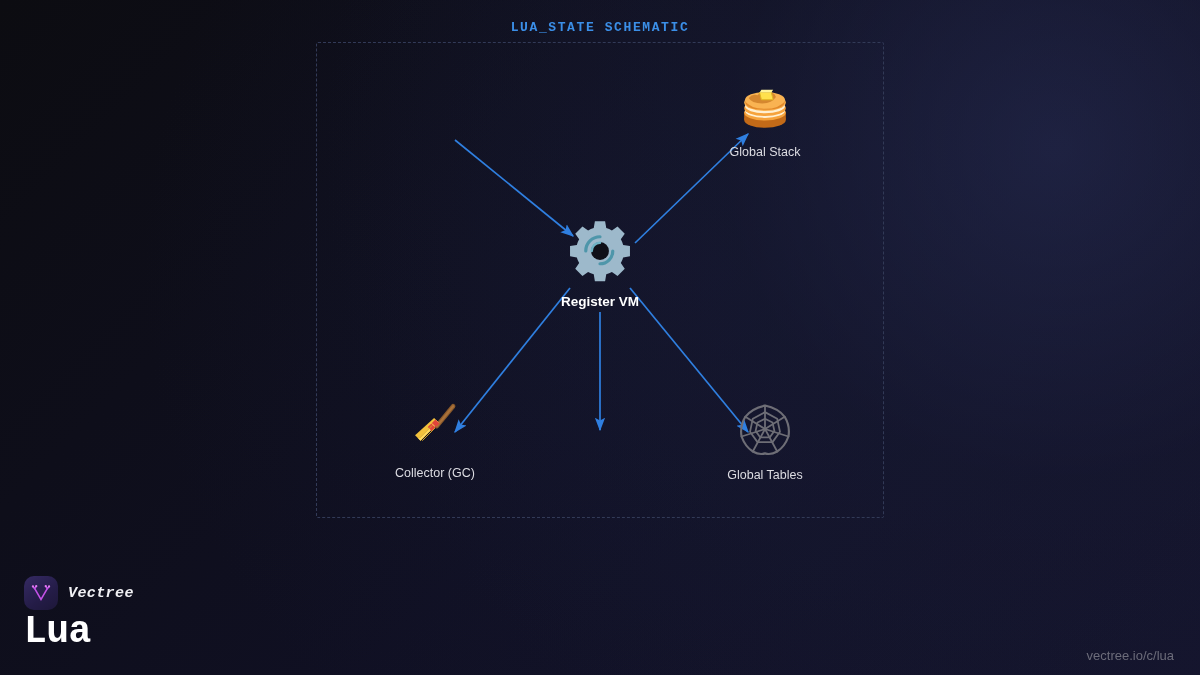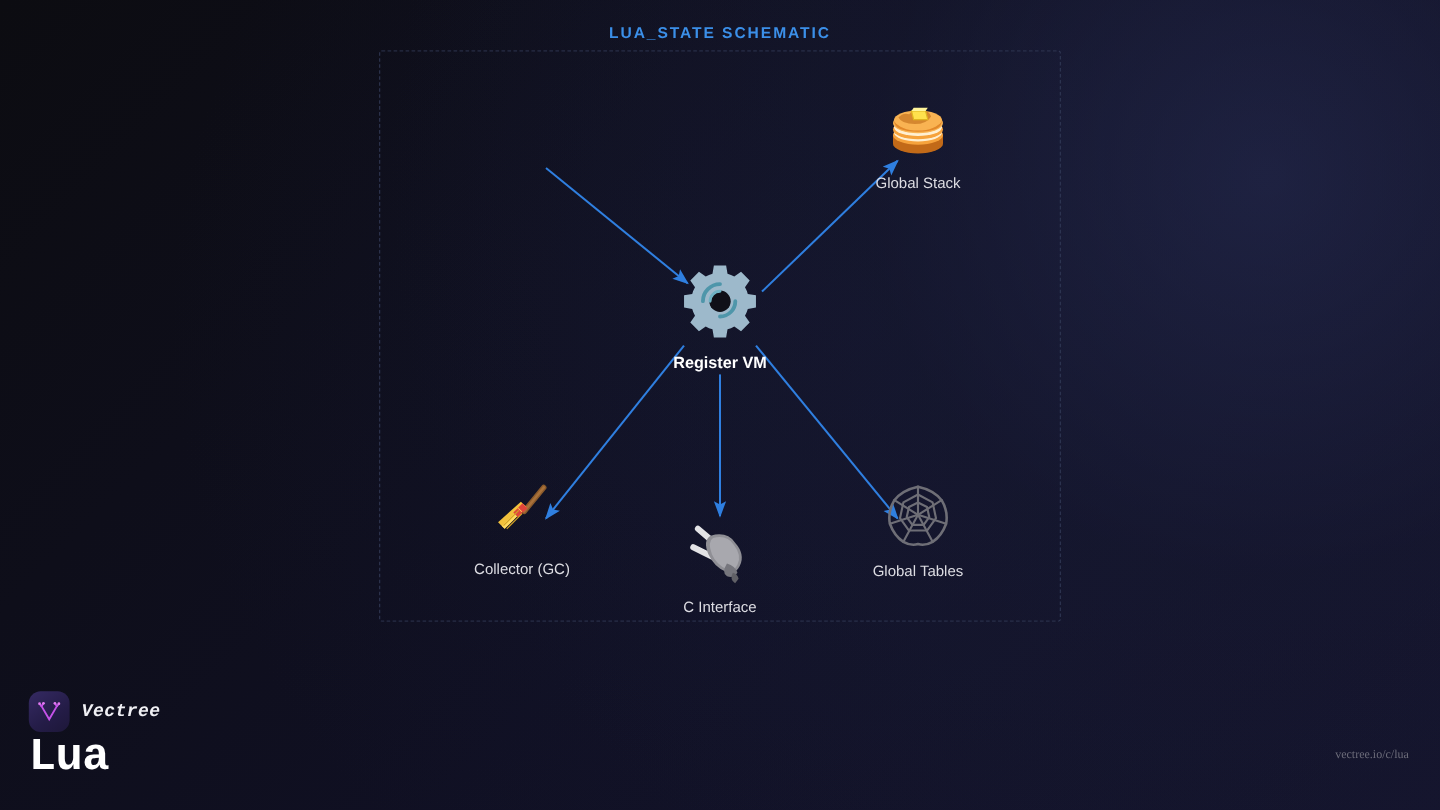--- a/index.html
+++ b/index.html
@@ -21,21 +21,21 @@
     user-select: none;
   }
 
   
   #schematic-title {
     position: absolute;
     left: 0;
     top: 20px;
     width: 1200px;
     text-align: center;
-    font-family: Liberation Sans, sans-serif;
+    font-family: Liberation Mono, monospace;
     font-size: 13px;
     font-weight: bold;
     letter-spacing: 1.6px;
     color: #3b8fe8;
   }
 
   
   #diagram-frame {
     position: absolute;
     left: 316px;
@@ -114,23 +114,23 @@
     top: 610px;
     font-family: "Liberation Mono", monospace;
     font-size: 38px;
     font-weight: bold;
     color: #ffffff;
     letter-spacing: -0.5px;
   }
   #footer-url {
     position: absolute;
     right: 26px;
-    top: 624px;
-    font-family: Liberation Serif, serif;
-    font-size: 10px;
+    top: 648px;
+    font-family: Liberation Sans, sans-serif;
+    font-size: 13px;
     color: #6c6c7a;
   }
 </style>
 </head>
 <body>
 
 <div id="stage">
 
   <div id="schematic-title">LUA_STATE SCHEMATIC</div>
 
@@ -199,35 +199,20 @@
         <path d="M28 27 L32.5 31.5 L28.5 35.5 L24 31 Z" fill="#e0453a"></path>
         <g stroke="#d2a226" stroke-width="1.1">
           <line x1="29" y1="29" x2="15" y2="43"></line>
           <line x1="32" y1="32" x2="18" y2="46"></line>
         </g>
       </svg>
     </span>
     <span class="node-label">Collector (GC)</span>
   </div>
 
-  <div class="node" style="left:600px; top:427px;">
-    <span class="node-icon">
-      <svg width="62" height="62" viewBox="0 0 64 64" xmlns="http://www.w3.org/2000/svg">
-        <g stroke="#e3e3e6" stroke-width="5.2" stroke-linecap="round">
-          <line x1="13" y1="14" x2="27" y2="26"></line>
-          <line x1="9" y1="30" x2="25" y2="38"></line>
-        </g>
-        <path d="M24 20 q14 -4 21 6 q9 10 4 20 q-4 8 -12 5 q-10 -4 -15 -15 q-5 -12 2 -16 Z" fill="#8f8f95"></path>
-        <path d="M26 22 q12 -3 18 6 q7 9 3 17 q-3 6 -9 4 q-9 -4 -13 -13 q-4 -11 1 -14 Z" fill="#a8a8ae"></path>
-        <path d="M38 44 q7 2 9 8 q-3 5 -9 3 q-5 -3 0 -11 Z" fill="#76767d"></path>
-        <path d="M43 52 q4 1 5 5 l-3 4 q-5 -3 -2 -9 Z" fill="#606066"></path>
-      </svg>
-    </span>
-    <span class="node-label">C Interface</span>
-  </div>
 
   <div class="node" style="left:765px; top:399px;">
     <span class="node-icon">
       <svg width="60" height="60" viewBox="0 0 64 64" xmlns="http://www.w3.org/2000/svg">
         <g fill="none" stroke="#6e6e76" stroke-width="1.9" stroke-linecap="round" stroke-linejoin="round">
           <line x1="32" y1="32" x2="32" y2="7"></line>
           <line x1="32" y1="32" x2="53" y2="19"></line>
           <line x1="32" y1="32" x2="57" y2="40"></line>
           <line x1="32" y1="32" x2="45" y2="56"></line>
           <line x1="32" y1="32" x2="19" y2="56"></line>

